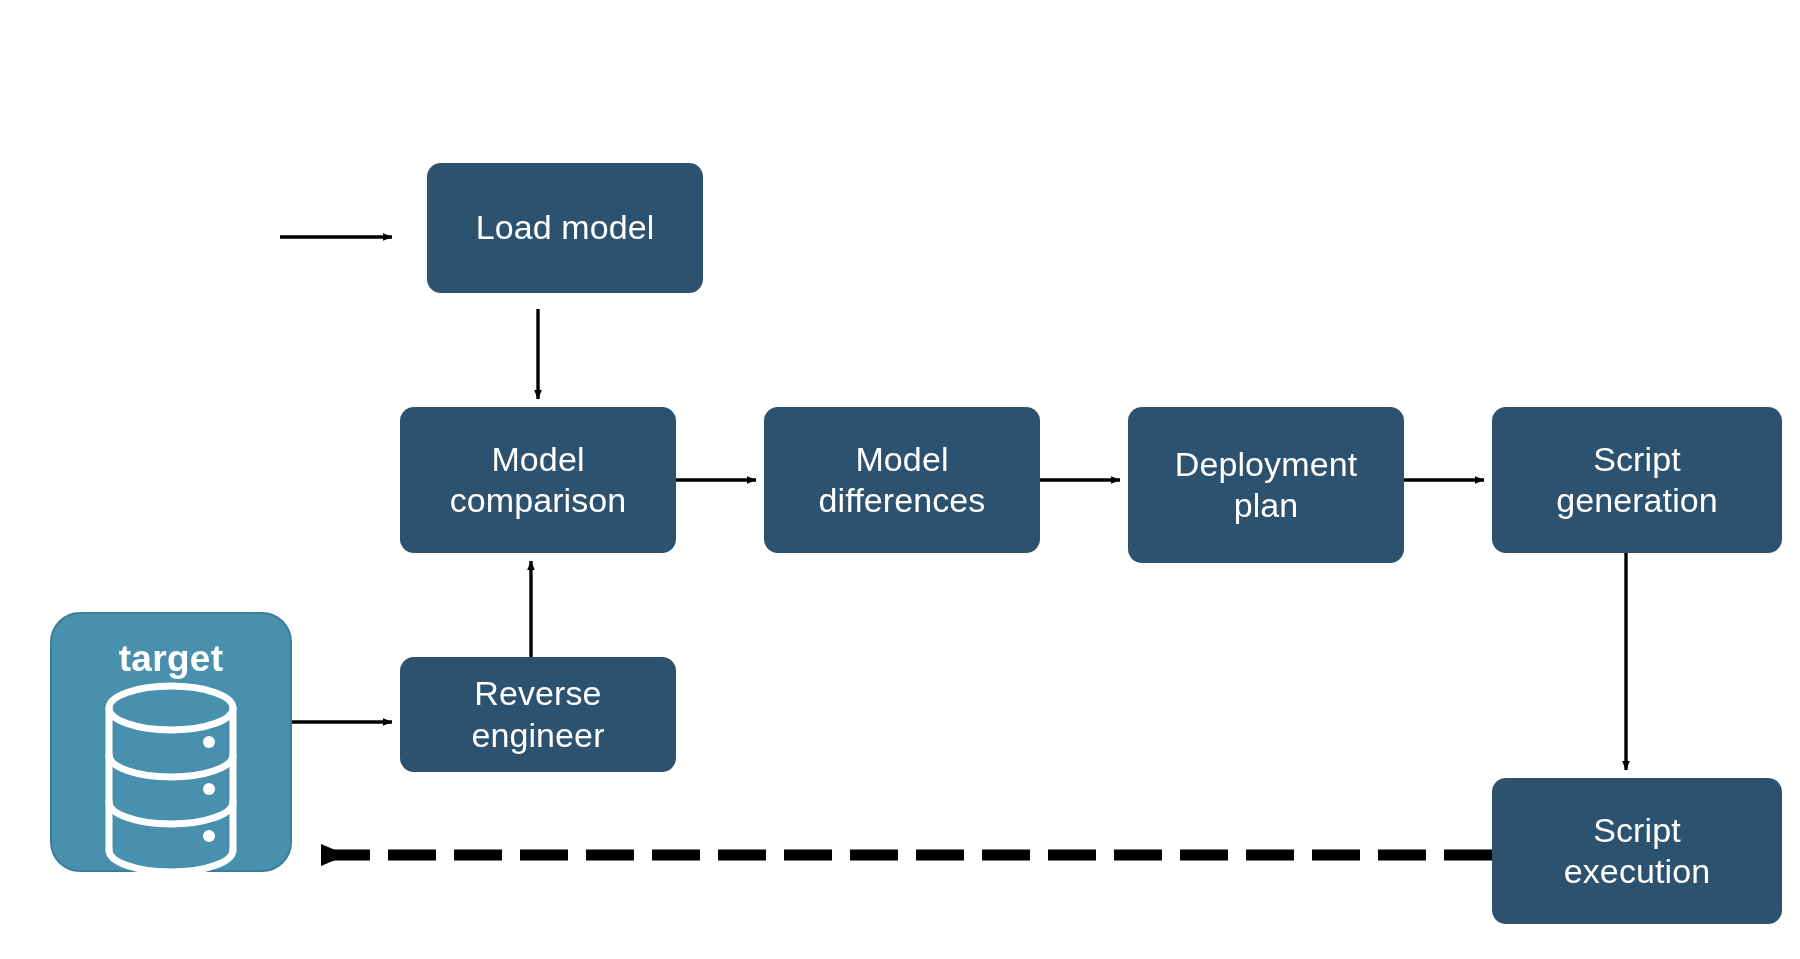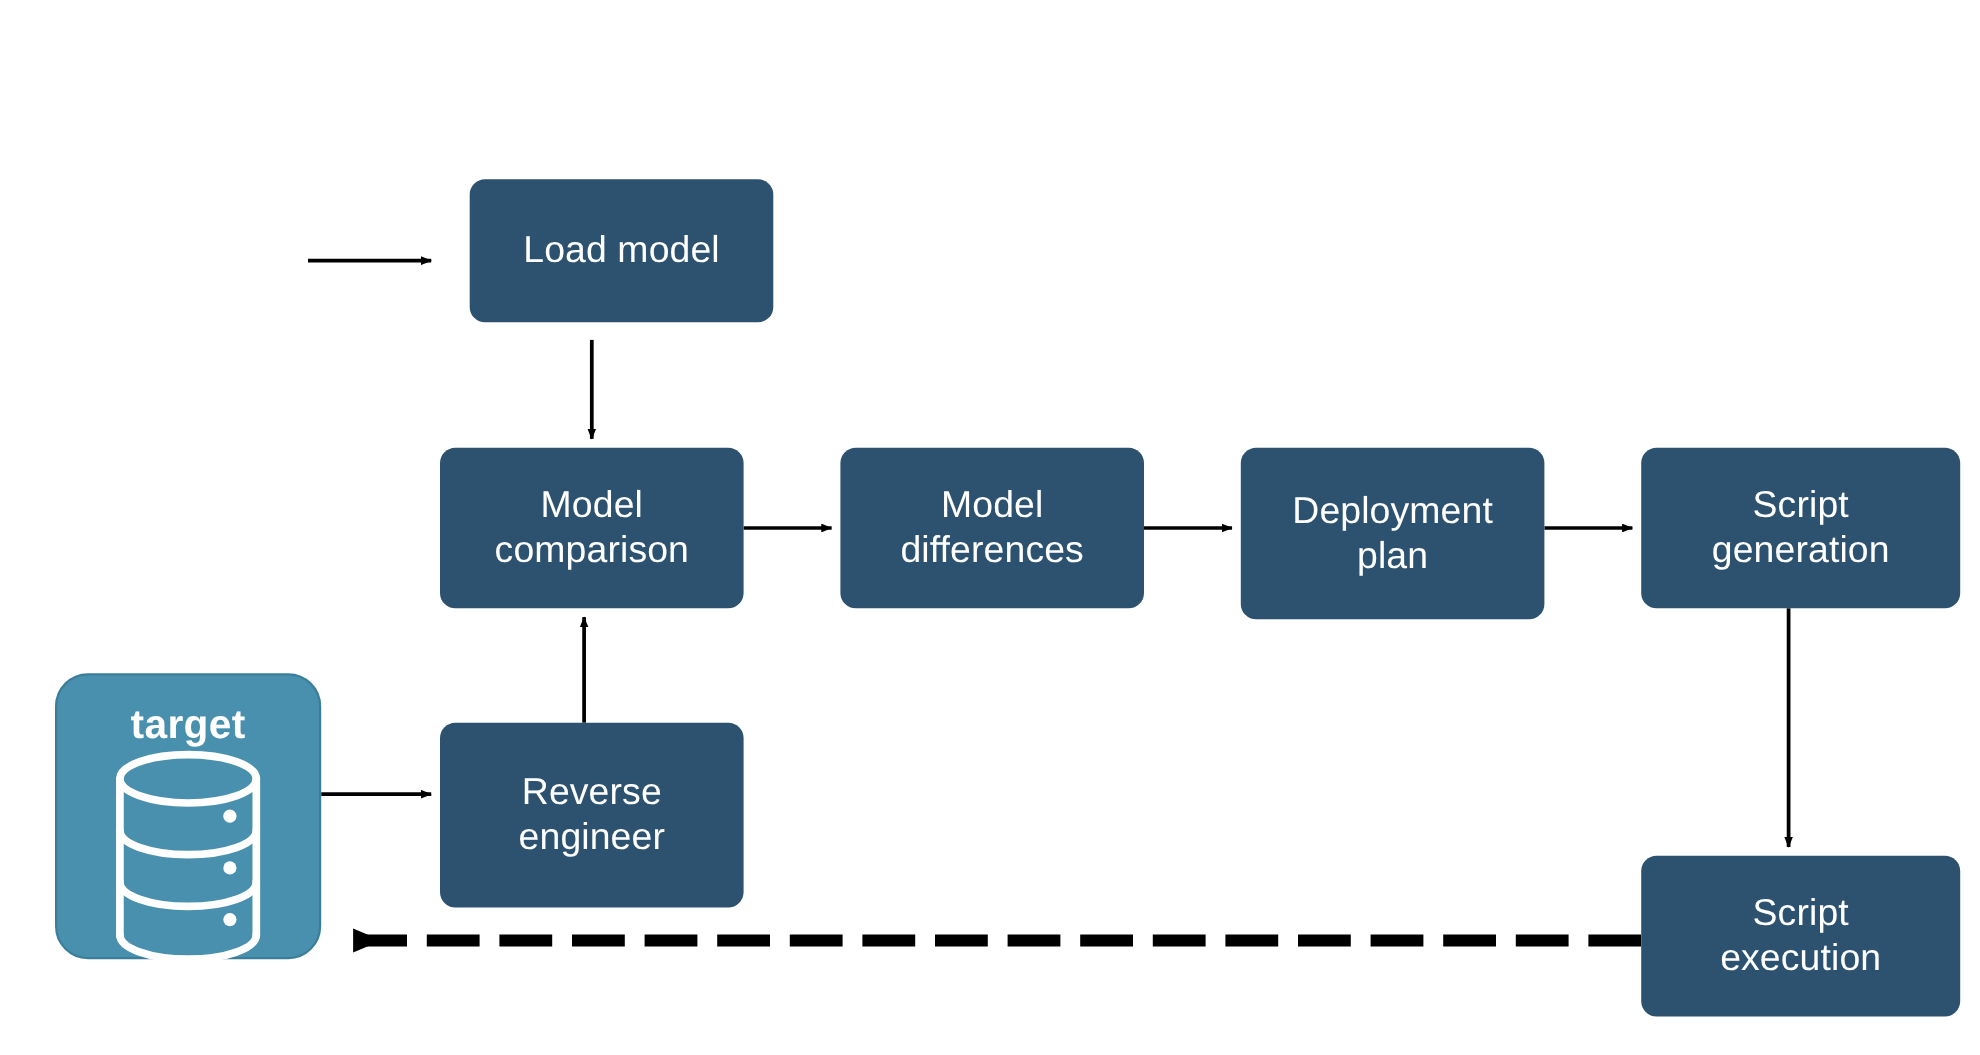--- a/index.html
+++ b/index.html
@@ -141,18 +141,18 @@
   <div class="node process" style="left:1492px; top:407px; width:290px; height:146px;">
     <span class="proc-text">Script
 generation</span>
   </div>
 
   <div class="node process" style="left:1492px; top:778px; width:290px; height:146px;">
     <span class="proc-text">Script
 execution</span>
   </div>
 
-  <div class="node process" style="left:400px; top:657px; width:276px; height:168px;">
+  <div class="node process" style="left:400px; top:657px; width:276px; height:115px;">
     <span class="proc-text">Reverse
 engineer</span>
   </div>
 
 </div>
 
 </body></html>

